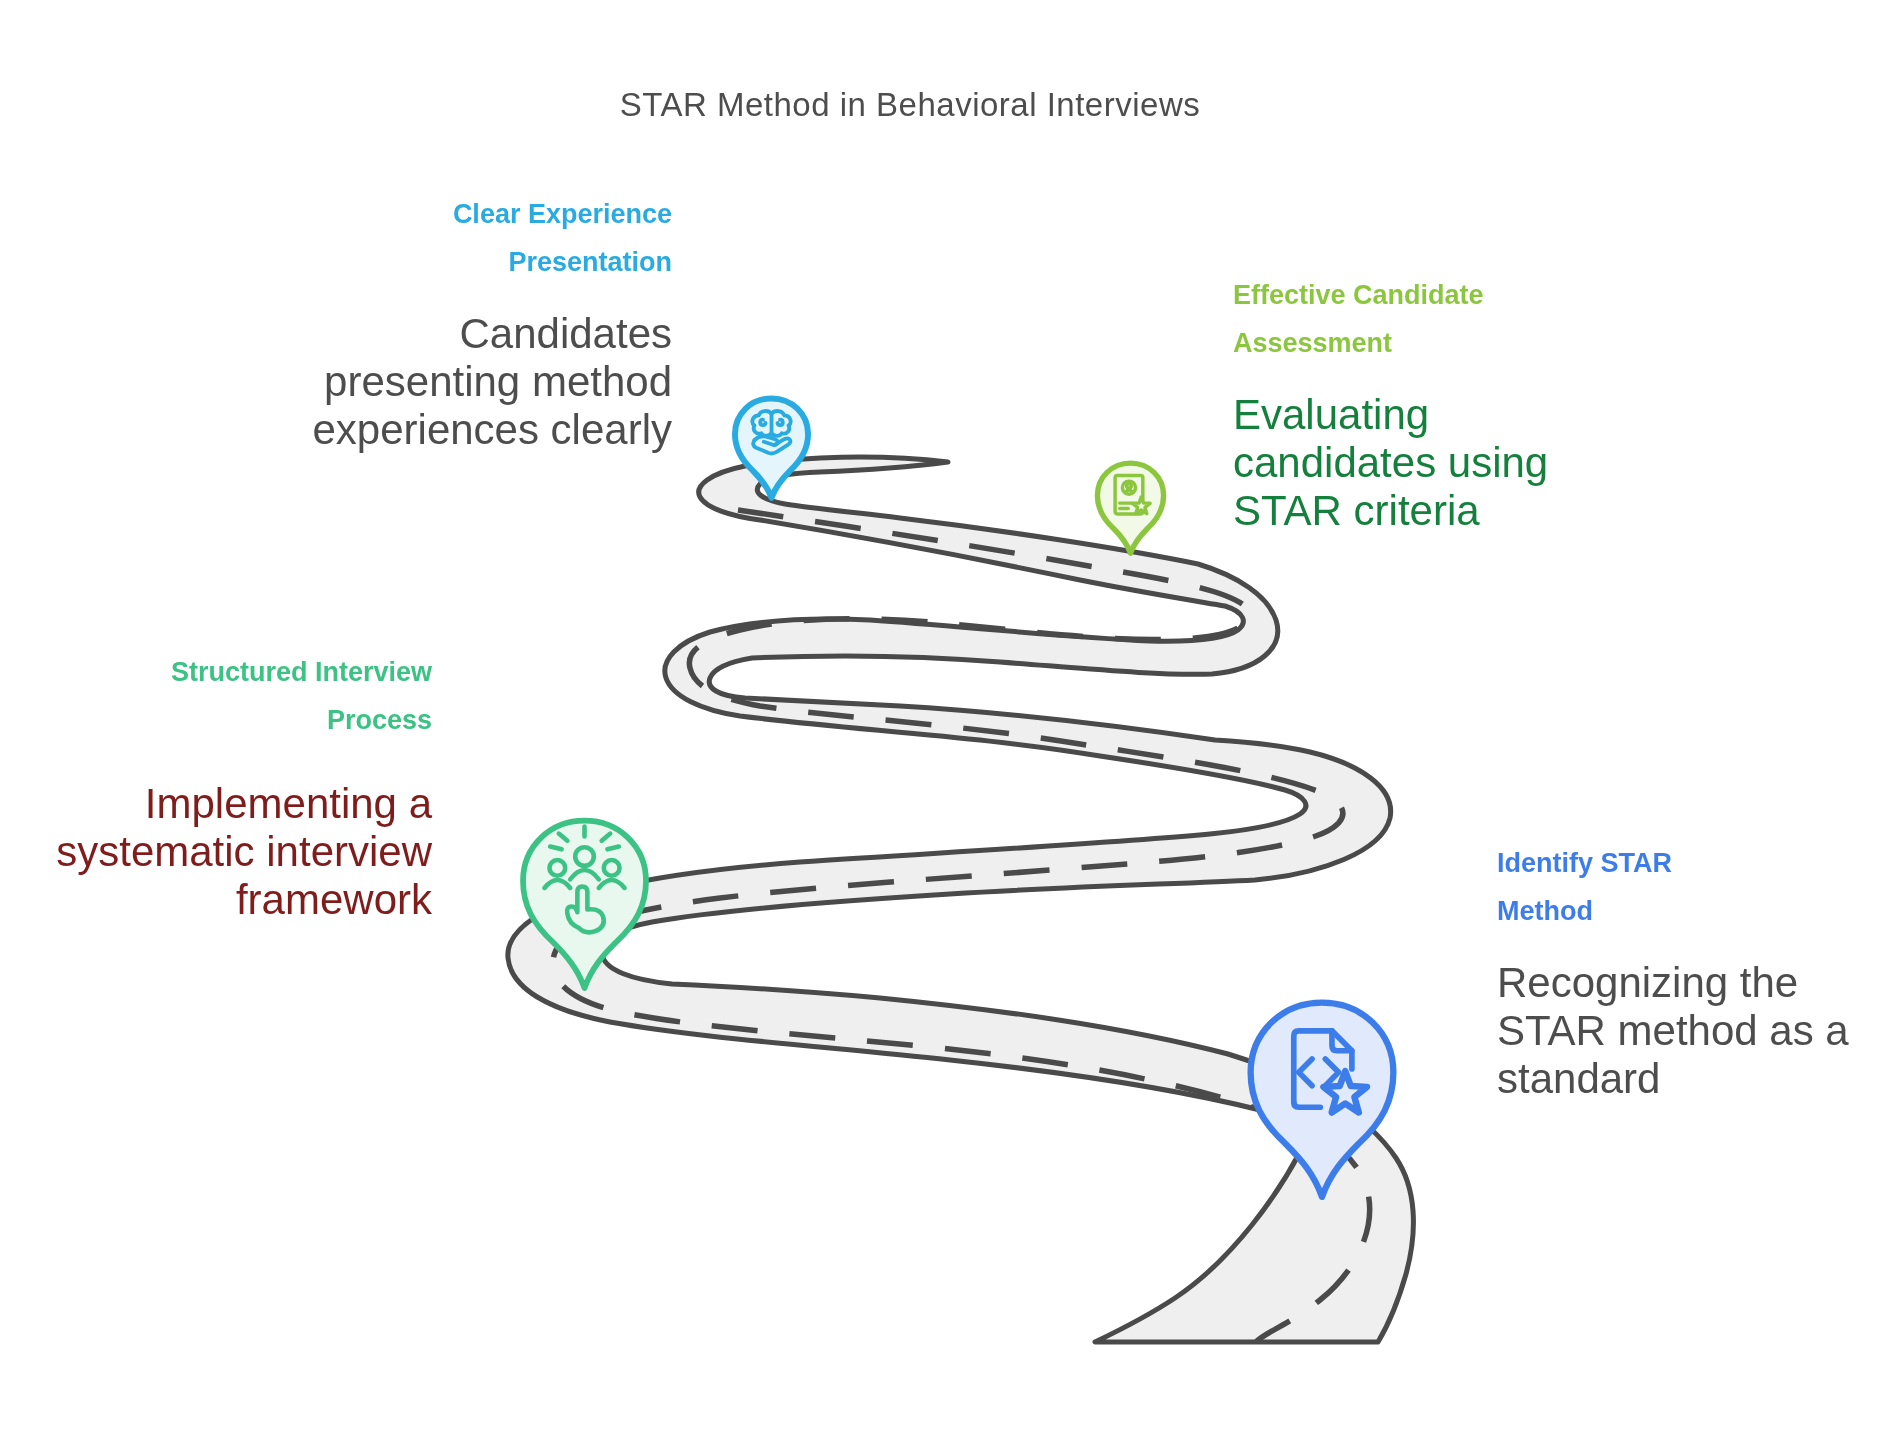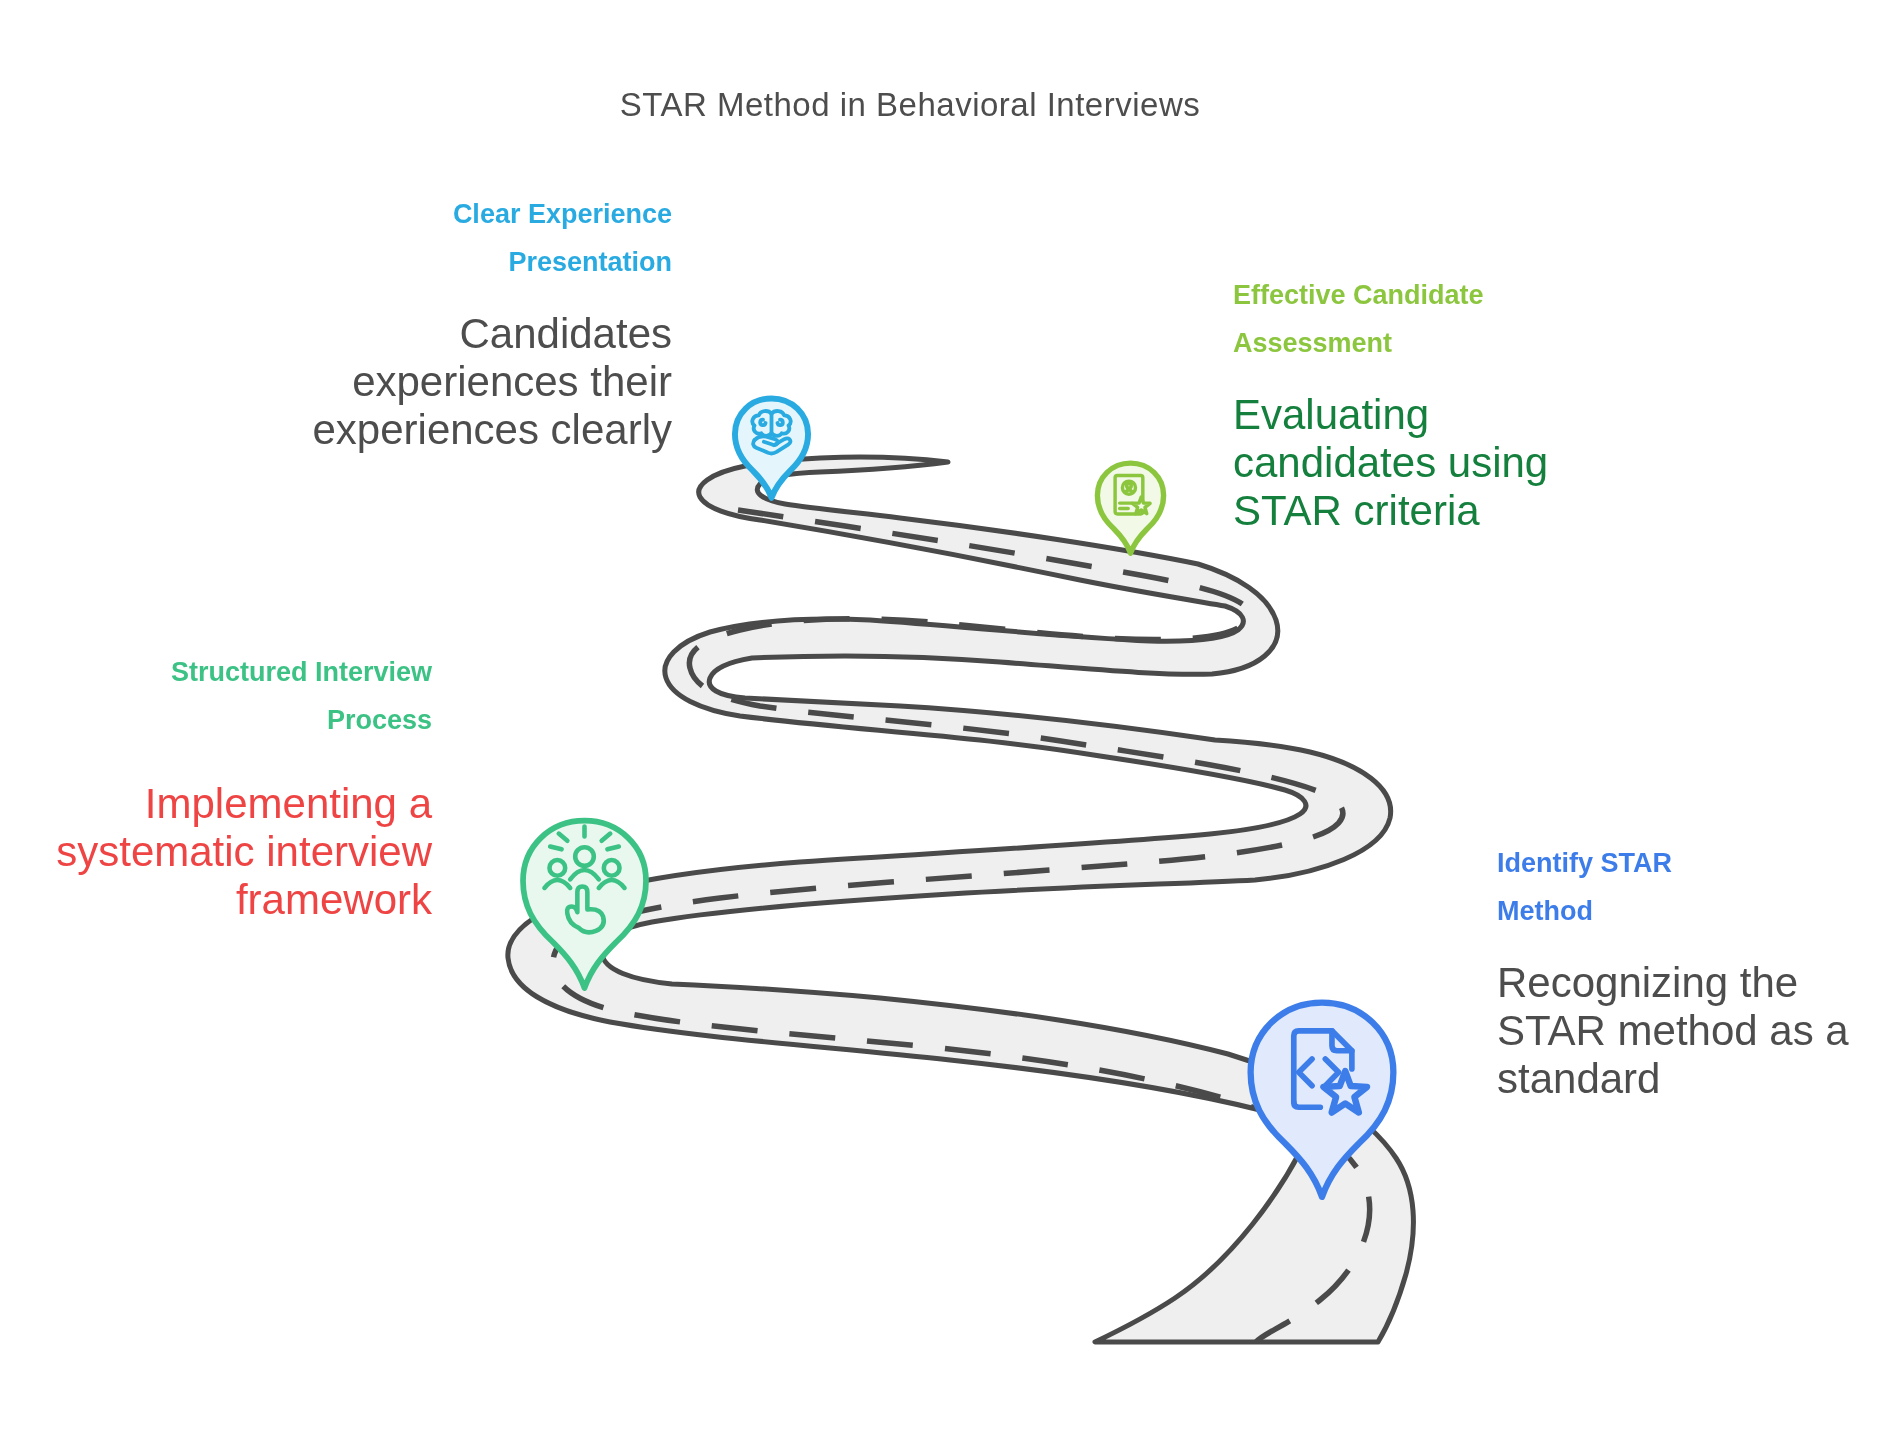--- a/index.html
+++ b/index.html
@@ -123,21 +123,21 @@
 
   <div class="title" style="color: rgb(77, 77, 77);">STAR Method in Behavioral Interviews</div>
 
   <div class="milestone-text align-right" id="ms1">
     <div class="heading" style="color: rgb(41, 171, 226);">
       <span class="line">Clear Experience</span>
       <span class="line">Presentation</span>
     </div>
     <div class="body" style="color: rgb(77, 77, 77);">
       <span class="line">Candidates</span>
-      <span class="line">experiences their</span>
+      <span class="line">presenting method</span>
       <span class="line">experiences clearly</span>
     </div>
   </div>
 
   <div class="milestone-text align-left" id="ms2">
     <div class="heading" style="color: rgb(140, 198, 63); margin-top: 9px;">
       <span class="line">Effective Candidate</span>
       <span class="line">Assessment</span>
     </div>
     <div class="body" style="color: #15803d;">
@@ -145,21 +145,21 @@
       <span class="line">candidates using</span>
       <span class="line">STAR criteria</span>
     </div>
   </div>
 
   <div class="milestone-text align-right" id="ms3">
     <div class="heading" style="color: rgb(59, 194, 132);">
       <span class="line">Structured Interview</span>
       <span class="line">Process</span>
     </div>
-    <div class="body" style="color: #ef4444; margin-top: 36px;">
+    <div class="body" style="color: #7f1d1d; margin-top: 36px;">
       <span class="line">Implementing a</span>
       <span class="line">systematic interview</span>
       <span class="line">framework</span>
     </div>
   </div>
 
   <div class="milestone-text align-left" id="ms4">
     <div class="heading" style="color: rgb(61, 125, 234);">
       <span class="line">Identify STAR</span>
       <span class="line">Method</span>

